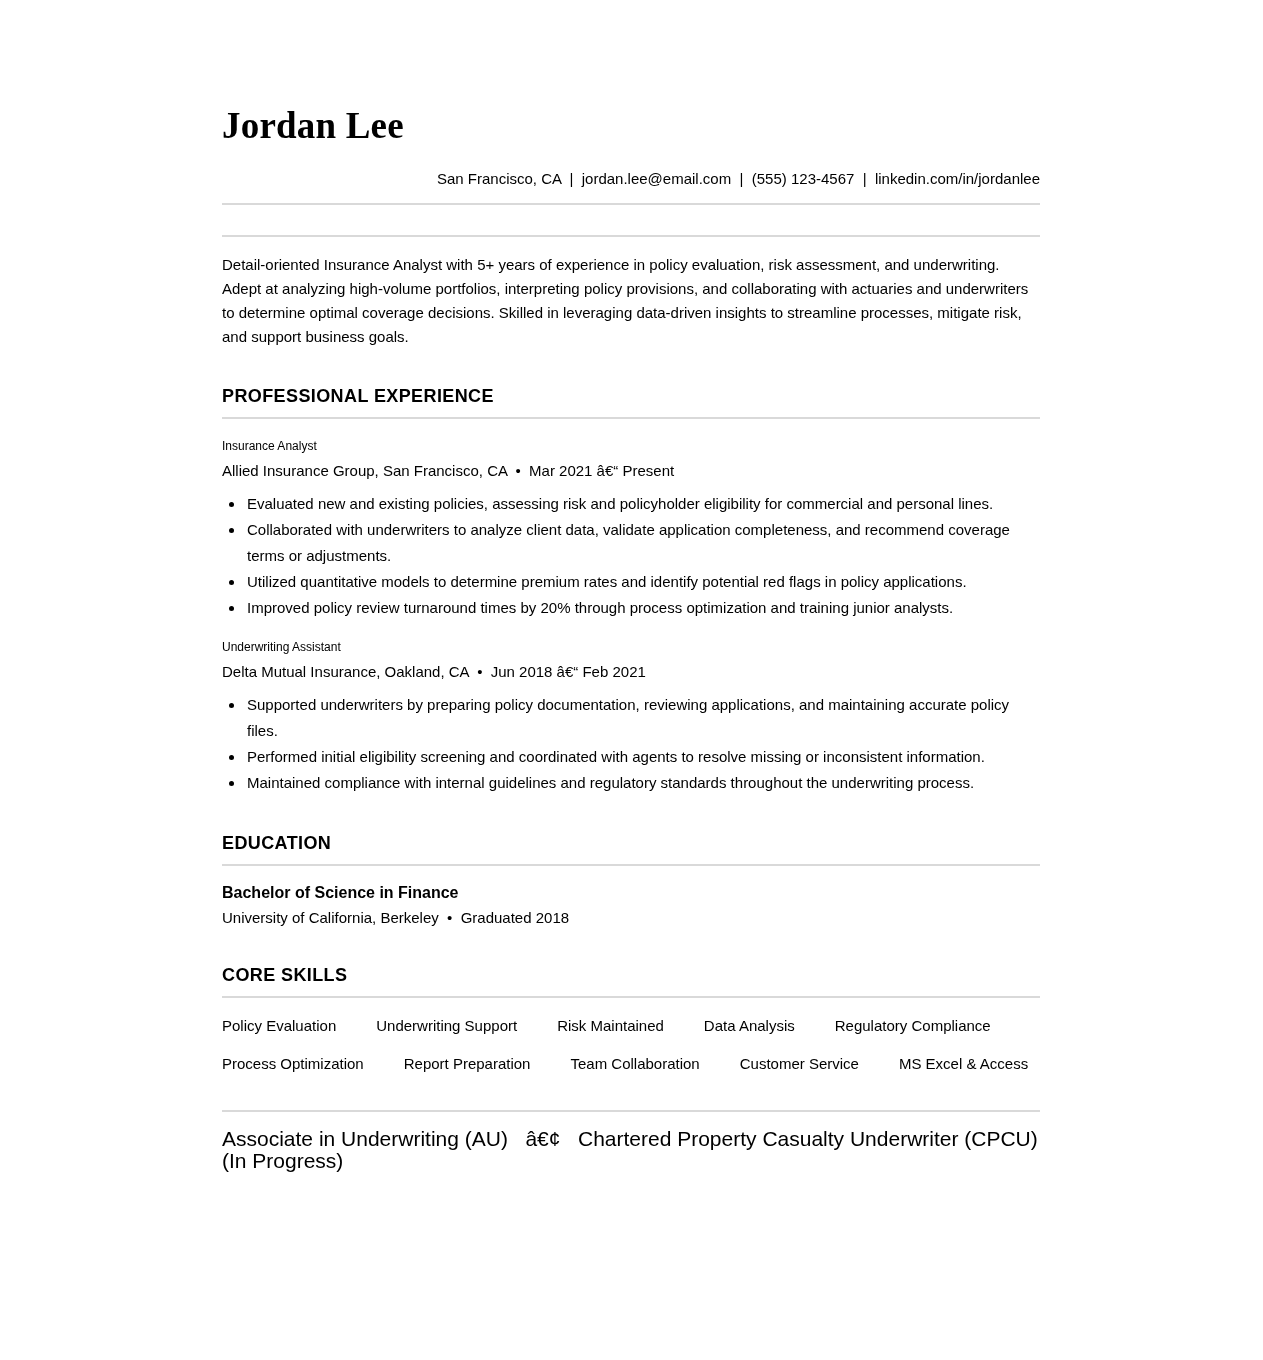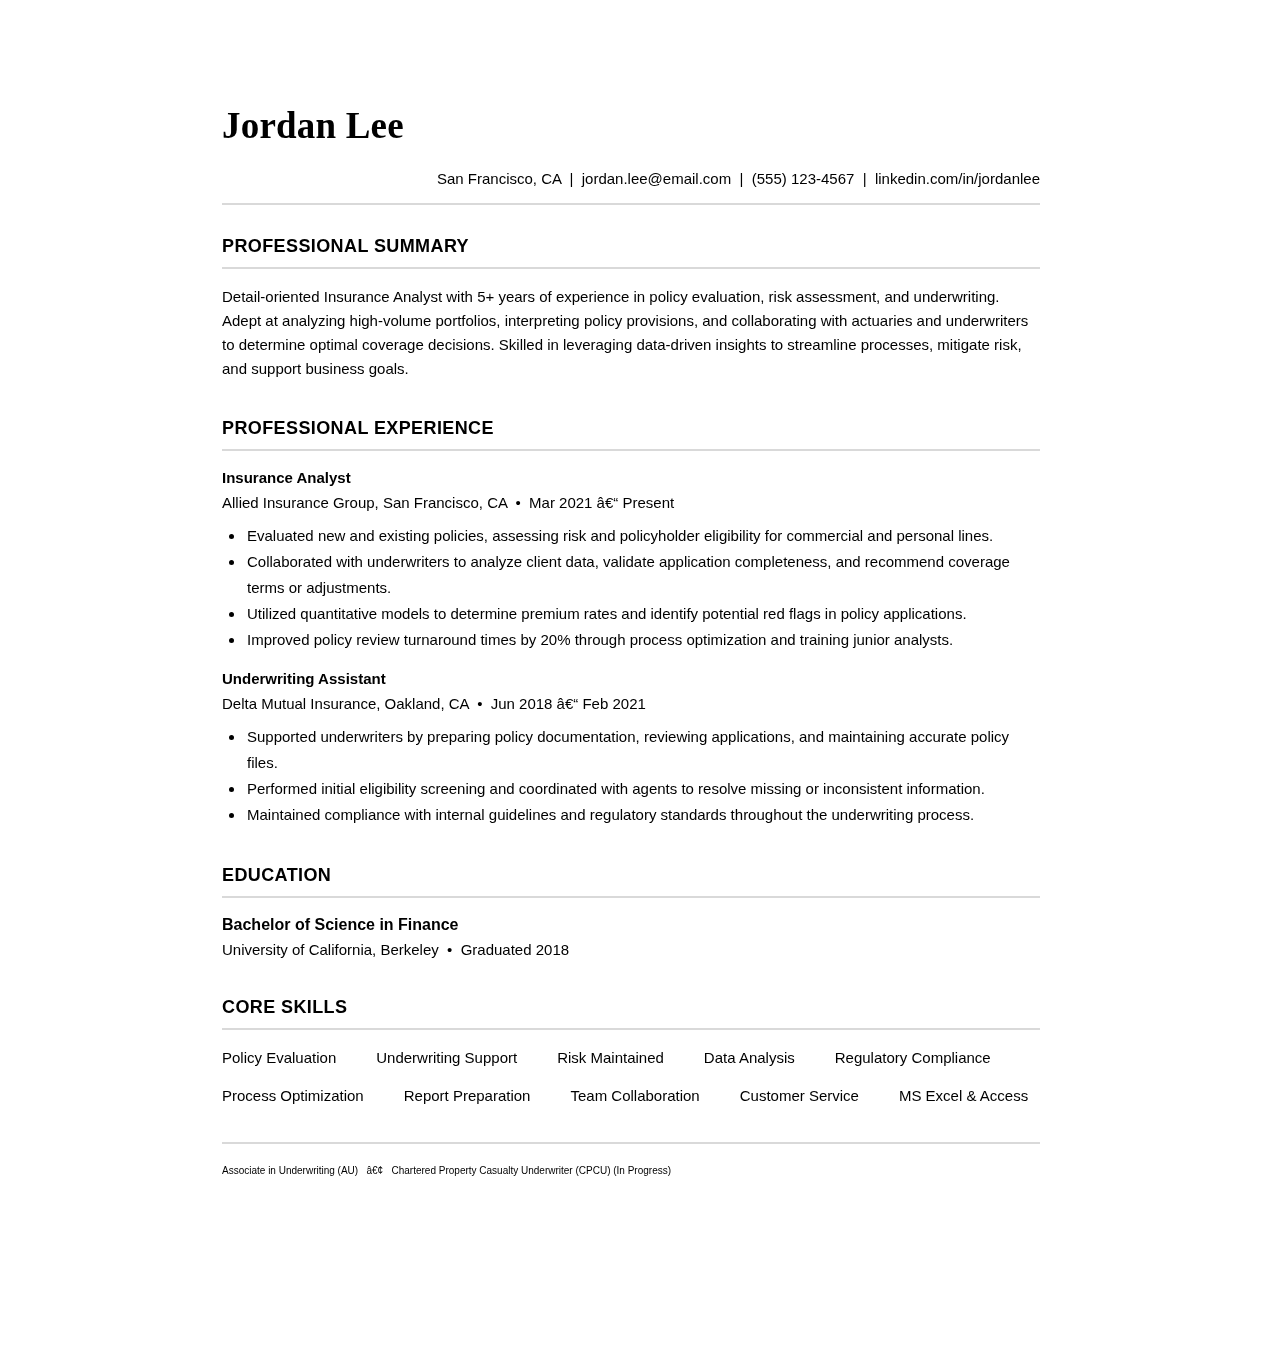--- a/index.html
+++ b/index.html
@@ -50,22 +50,22 @@
     border-top: 2px solid #d9d9d9;
     margin: 10px 0 0 0;
   }
   .summary-text {
     margin-top: 16px;
     font-size: 15px;
     line-height: 24px;
   }
   .job-role {
     margin-top: 17px;
-    font-size: 15px;
-    font-weight: bold;
+    font-size: 12px;
+    font-weight: normal;
     line-height: 20px;
   }
   .job + .job .job-role { margin-top: 16px; }
   .job-meta, .edu-meta {
     margin-top: 5px;
     font-size: 15px;
     line-height: 20px;
     white-space: pre-wrap;
   }
   .job ul {
@@ -84,36 +84,35 @@
   .skills-row {
     display: flex;
     gap: 40px;
     margin-top: 18px;
     font-size: 15px;
     line-height: 20px;
   }
   .skills-row.second { }
   .cert-line {
     margin-top: 16px;
-    font-size: 10px;
+    font-size: 21px;
     line-height: 22px;
     white-space: pre-wrap;
   }
 </style>
 </head>
 <body>
 
 <div class="page">
 
   <h1 class="name">Jordan Lee</h1>
   <div class="contact">San Francisco, CA  |  jordan.lee@email.com  |  (555) 123-4567  |  linkedin.com/in/jordanlee</div>
   <hr class="rule">
 
   <div class="section section-first">
-    <h2 class="section-title">PROFESSIONAL SUMMARY</h2>
     <hr class="section-rule">
     <p class="summary-text">Detail-oriented Insurance Analyst with 5+ years of experience in policy evaluation, risk assessment, and underwriting. Adept at analyzing high-volume portfolios, interpreting policy provisions, and collaborating with actuaries and underwriters to determine optimal coverage decisions. Skilled in leveraging data-driven insights to streamline processes, mitigate risk, and support business goals.</p>
   </div>
 
   <div class="section">
     <h2 class="section-title">PROFESSIONAL EXPERIENCE</h2>
     <hr class="section-rule">
 
     <div class="job">
       <div class="job-role">Insurance Analyst</div>

